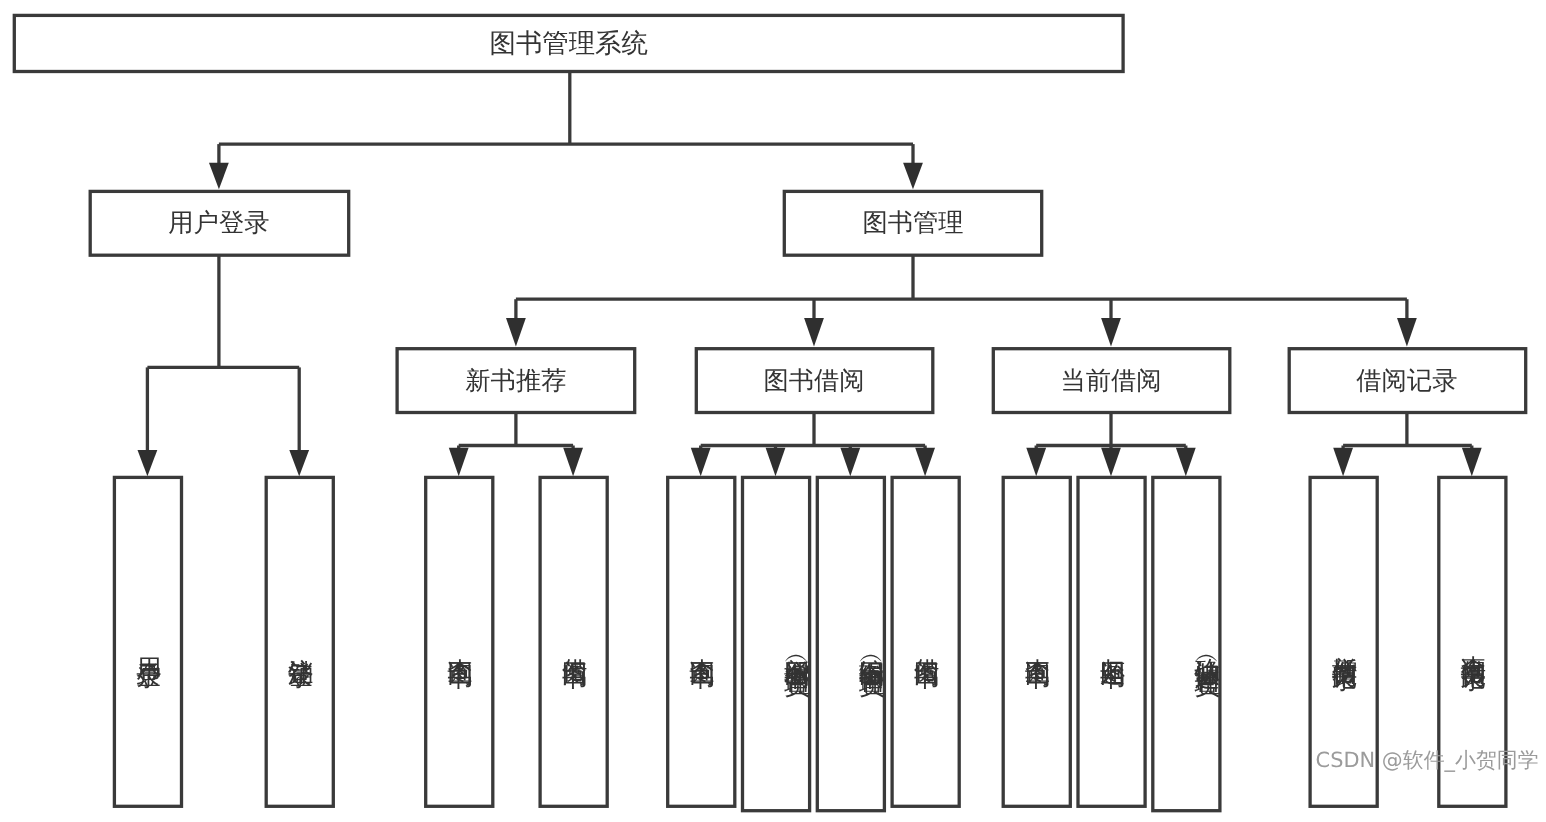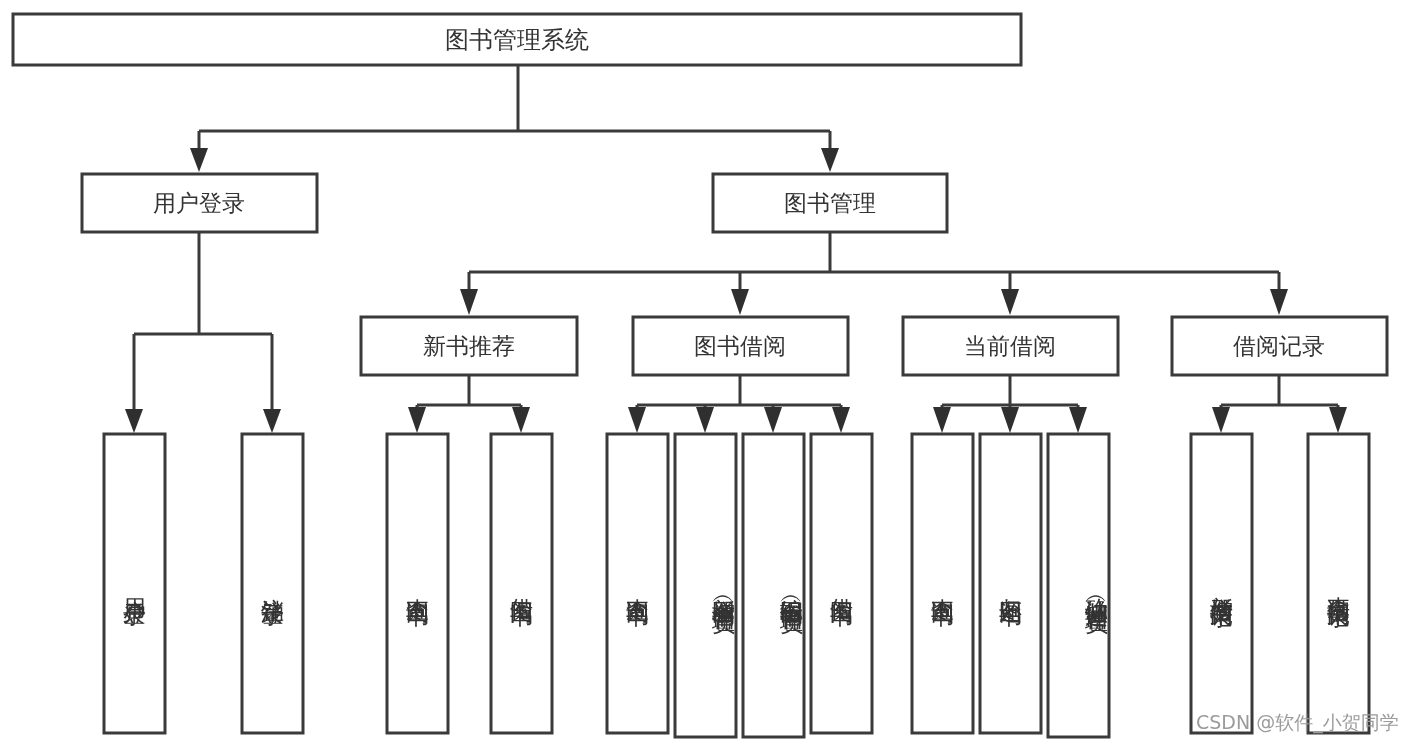--- a/index.html
+++ b/index.html
@@ -234,15 +234,15 @@
   <div class="vlabel" style="left:607px; top:434px; width:61px; height:299px; display:flex; align-items:center; justify-content:center;">查询图书</div>
   <div class="vlabel" style="left:675px; top:440px; width:61px; height:297px; display:flex; align-items:flex-start; justify-content:center;">新增图书（管理员）</div>
   <div class="vlabel" style="left:743px; top:440px; width:61px; height:297px; display:flex; align-items:flex-start; justify-content:center;">编辑图书（管理员）</div>
   <div class="vlabel" style="left:811px; top:434px; width:61px; height:299px; display:flex; align-items:center; justify-content:center;">借阅图书</div>
   <div class="vlabel" style="left:912px; top:434px; width:61px; height:299px; display:flex; align-items:center; justify-content:center;">查询图书</div>
   <div class="vlabel" style="left:980px; top:434px; width:61px; height:299px; display:flex; align-items:center; justify-content:center;">归还图书</div>
   <div class="vlabel" style="left:1048px; top:440px; width:61px; height:297px; display:flex; align-items:flex-start; justify-content:center;">确认归还（管理员）</div>
   <div class="vlabel" style="left:1191px; top:434px; width:61px; height:299px; display:flex; align-items:center; justify-content:center;">新增借阅记录</div>
   <div class="vlabel" style="left:1308px; top:434px; width:61px; height:299px; display:flex; align-items:center; justify-content:center;">查询借阅记录</div>
 
-  <div class="watermark" style="left:1196px; top:710px;">CSDN @软件_小贺同学</div>
+  <div class="watermark" style="left:1196px; top:678px;">CSDN @软件_小贺同学</div>
 
 </div>
 
 </body></html>

